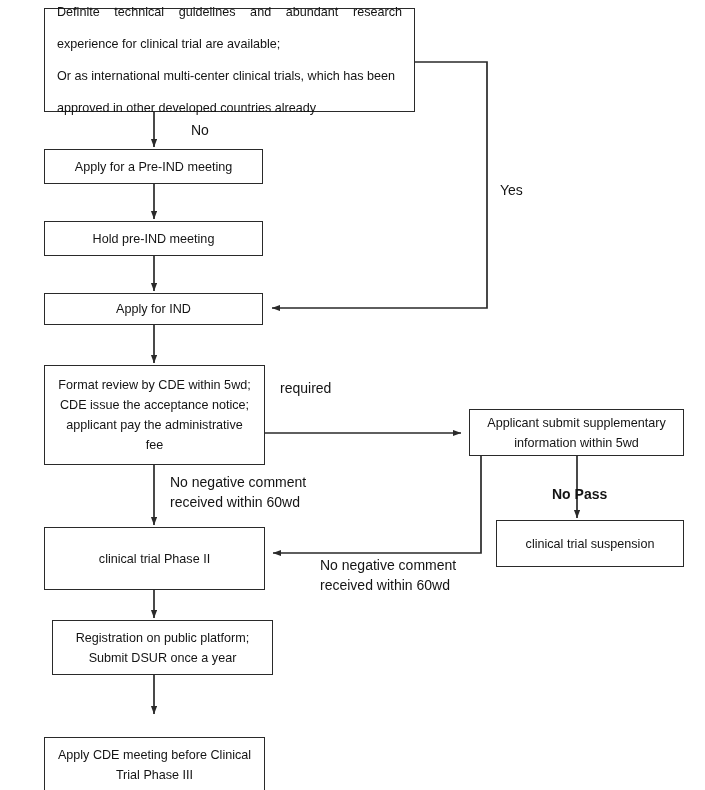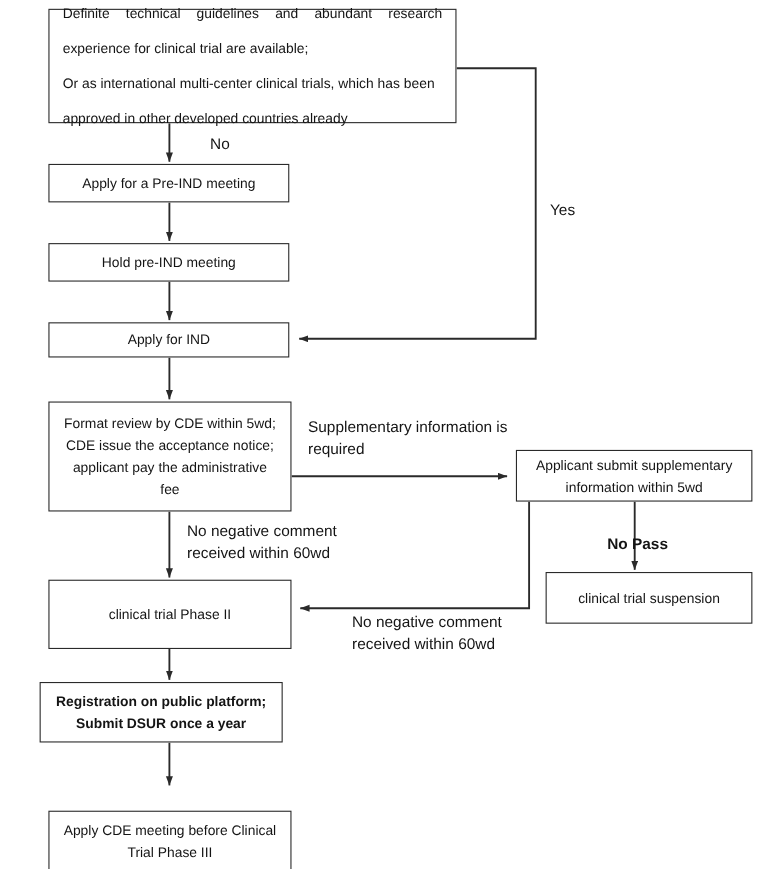--- a/index.html
+++ b/index.html
@@ -138,40 +138,39 @@
   </div>
 
   <div class="node center" style="left:496px; top:520px; width:188px; height:47px;">
     <span class="ln">clinical trial suspension</span>
   </div>
 
   <div class="node center" style="left:44px; top:527px; width:221px; height:63px;">
     <span class="ln">clinical trial Phase II</span>
   </div>
 
-  <div class="node center" style="left:36px; top:620px; width:221px; height:55px;font-weight:bold;">
+  <div class="node center" style="left:52px; top:620px; width:221px; height:55px;">
     <span class="ln">Registration on public platform;</span>
     <span class="ln">Submit DSUR once a year</span>
   </div>
 
   <div class="node center" style="left:44px; top:716px; width:221px; height:55px;margin-top:21px;">
     <span class="ln">Apply CDE meeting before Clinical</span>
     <span class="ln">Trial Phase III</span>
   </div>
 
   <div class="edge-label" style="left:191px; top:120px;">
     <span class="ln">No</span>
   </div>
 
   <div class="edge-label" style="left:500px; top:180px;">
     <span class="ln">Yes</span>
   </div>
 
   <div class="edge-label" style="left:280px; top:378px;">
-    <span class="ln">Supplementary  information  is</span>
     <span class="ln">required</span>
   </div>
 
   <div class="edge-label" style="left:170px; top:472px;">
     <span class="ln">No negative comment</span>
     <span class="ln">received within 60wd</span>
   </div>
 
   <div class="edge-label" style="left:552px; top:484px;font-weight:bold;">
     <span class="ln">No Pass</span>

